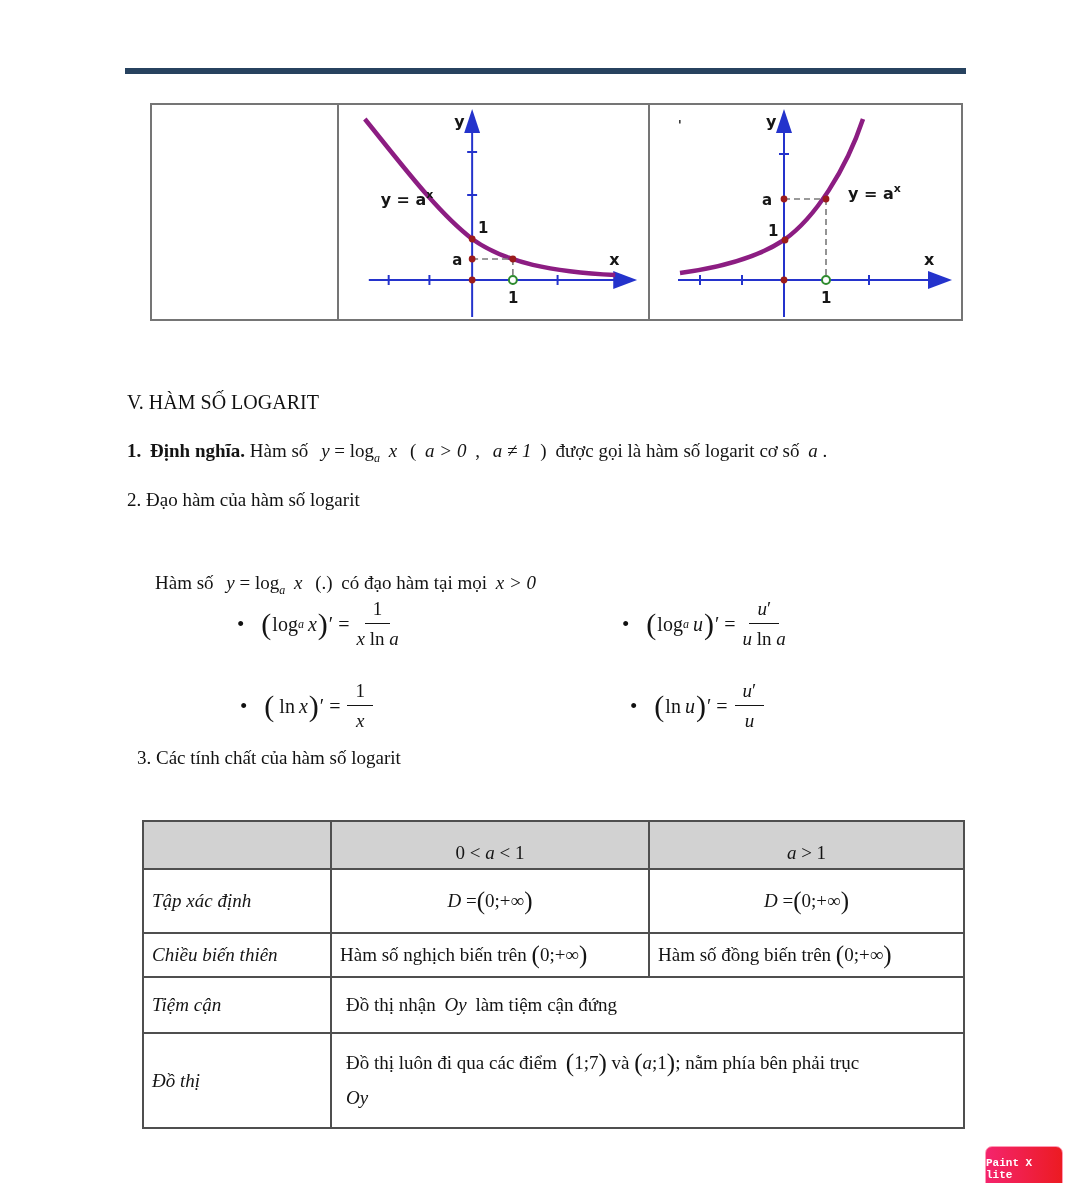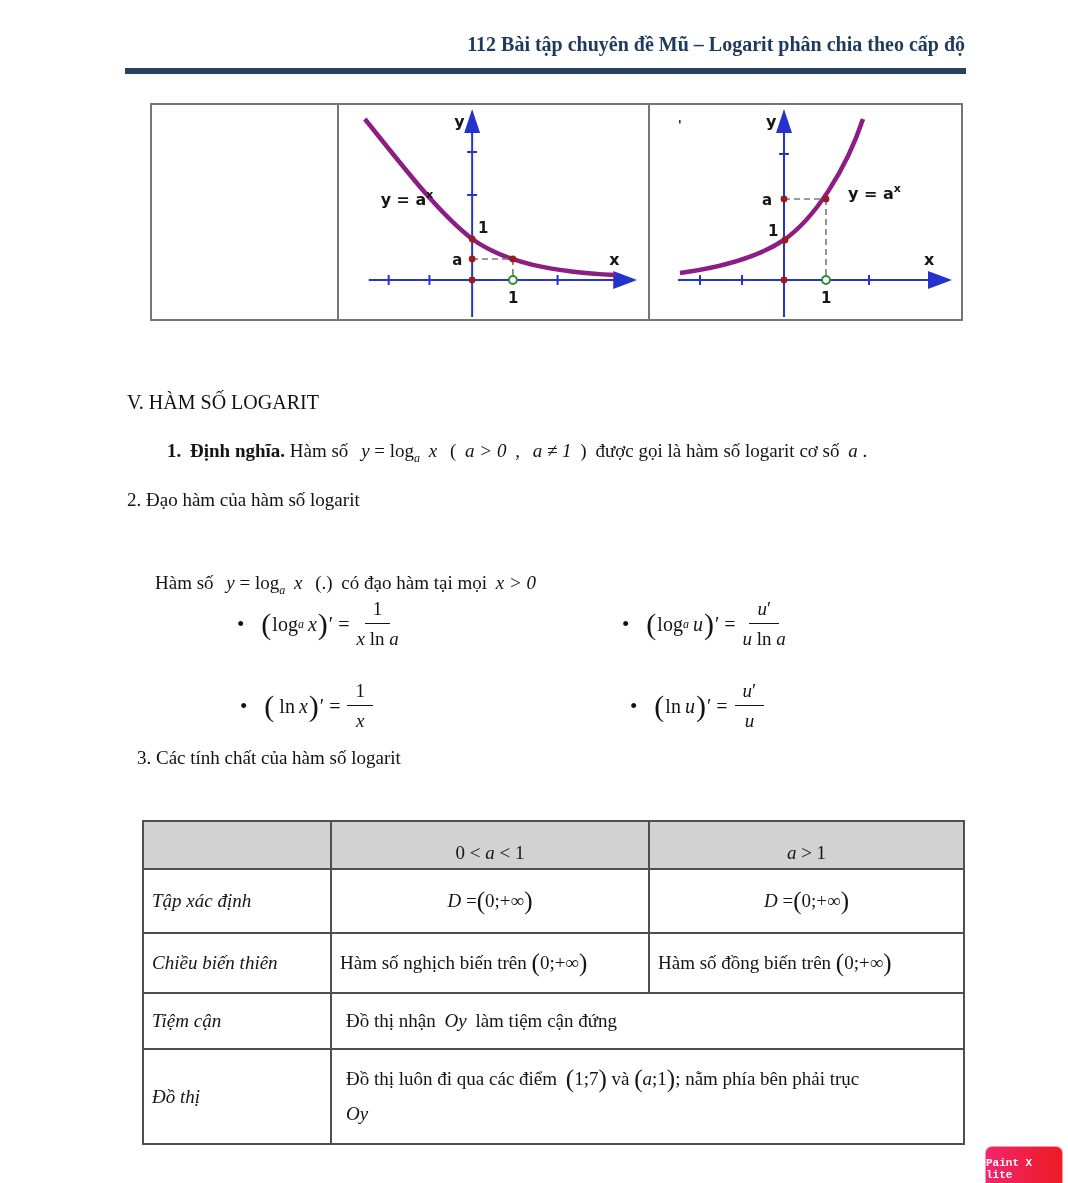--- a/index.html
+++ b/index.html
@@ -73,21 +73,20 @@
     color:#fff; font-family:Liberation Mono, monospace;
     font-weight:bold; font-size:11px; cursor:pointer;
   }
   text, tspan { font-family:"DejaVu Sans", sans-serif; font-weight:bold; fill:#161616; }
 </style>
 </head>
 <body>
 
 <div class="page">
 
-  <div class="header-title">112 Bài tập chuyên đề Mũ – Logarit phân chia theo cấp độ</div>
   <div class="header-rule"></div>
 
   <div class="graph-table">
     <div class="graph-cell c1"></div>
 
     <div class="graph-cell c2">
       <svg viewBox="0 0 311 214" preserveAspectRatio="none">
         <text x="26" y="24" font-size="12" fill="#6a2a6a">'</text>
 
         <line x1="30" y1="175" x2="280" y2="175" stroke="#2433cc" stroke-width="2"></line>
@@ -149,21 +148,21 @@
         <text x="112" y="100" font-size="15">a</text>
         <text x="118" y="131" font-size="15">1</text>
         <text x="171" y="198" font-size="15">1</text>
         <text x="198" y="94" font-size="16"><tspan>y = a</tspan><tspan dy="-7" font-size="11">x</tspan></text>
       </svg>
     </div>
   </div>
 
   <div class="h-sec" style="top:391px; left:127px;">V. HÀM SỐ LOGARIT</div>
 
-  <div class="line" style="top:440px; left:127px;margin-left:40px;">
+  <div class="line" style="top:440px; left:127px;">
     <span class="b">1.</span>
     <span class="b sgap">Định nghĩa.</span>
     <span>Hàm số</span>
     <span class="it gap">y</span>
     <span class="rm">= log</span><sub class="it">a</sub>
     <span class="it sgap">x</span>
     <span class="gap">(</span>
     <span class="it sgap">a &gt; 0</span>
     <span class="sgap">,</span>
     <span class="it gap">a ≠ 1</span>
@@ -264,21 +263,21 @@
       <td class="lbl">Tập xác định</td>
       <td class="ctr">
         <span class="it">D</span>
         <span>=</span><span class="bparen">(</span><span>0;+∞</span><span class="bparen">)</span>
       </td>
       <td class="ctr">
         <span class="it">D</span>
         <span>=</span><span class="bparen">(</span><span>0;+∞</span><span class="bparen">)</span>
       </td>
     </tr>
-    <tr style="height:60px">
+    <tr style="height:44px">
       <td class="lbl">Chiều biến thiên</td>
       <td class="lft">
         <span>Hàm số nghịch biến trên</span>
         <span class="bparen">(</span><span>0;+∞</span><span class="bparen">)</span>
       </td>
       <td class="lft">
         <span>Hàm số đồng biến trên</span>
         <span class="bparen">(</span><span>0;+∞</span><span class="bparen">)</span>
       </td>
     </tr>

